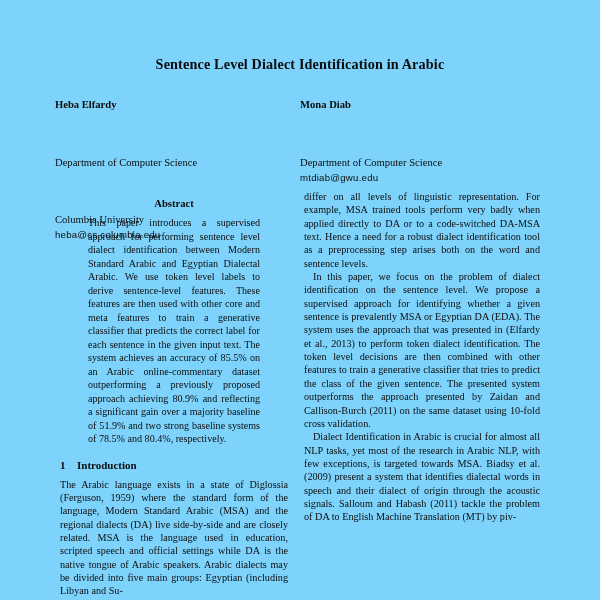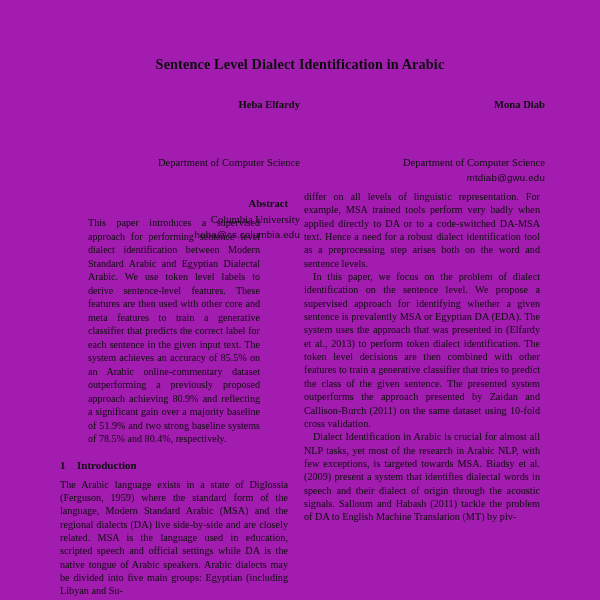--- a/index.html
+++ b/index.html
@@ -11,21 +11,21 @@
     width: 600px;
     height: 600px;
     overflow: hidden;
     font-family: "Liberation Serif", "DejaVu Serif", serif;
     color: #0d0d0d;
     position: relative;
   }
   .page {
     position: absolute;
     inset: 0;
-    background: #a21caf;
+    background: #7dd3fc;
   }
 
   
   .title {
     position: absolute;
     left: 55px;
     top: 56px;
     width: 490px;
     text-align: center;
     font-size: 14.2px;
@@ -37,21 +37,21 @@
   
   .authors {
     position: absolute;
     left: 55px;
     top: 98px;
     width: 490px;
     display: flex;
   }
   .author {
     width: 50%;
-    text-align: right;
+    text-align: left;
     line-height: 13.6px;
   }
   .author-name {
     font-size: 10.6px;
     font-weight: bold;
     display: block;
   }
   .author-dept,
   .author-inst {
     font-size: 10.6px;
@@ -74,21 +74,21 @@
     width: 228px;
   }
   .col-right {
     position: absolute;
     left: 304px;
     top: 190px;
     width: 236px;
   }
 
   .abstract-head {
-    text-align: right;
+    text-align: center;
     font-size: 10.6px;
     font-weight: bold;
     margin: 8px 0 7px 0;
   }
 
   .abs-body {
     padding: 0 28px;
   }
 
   p.para {

